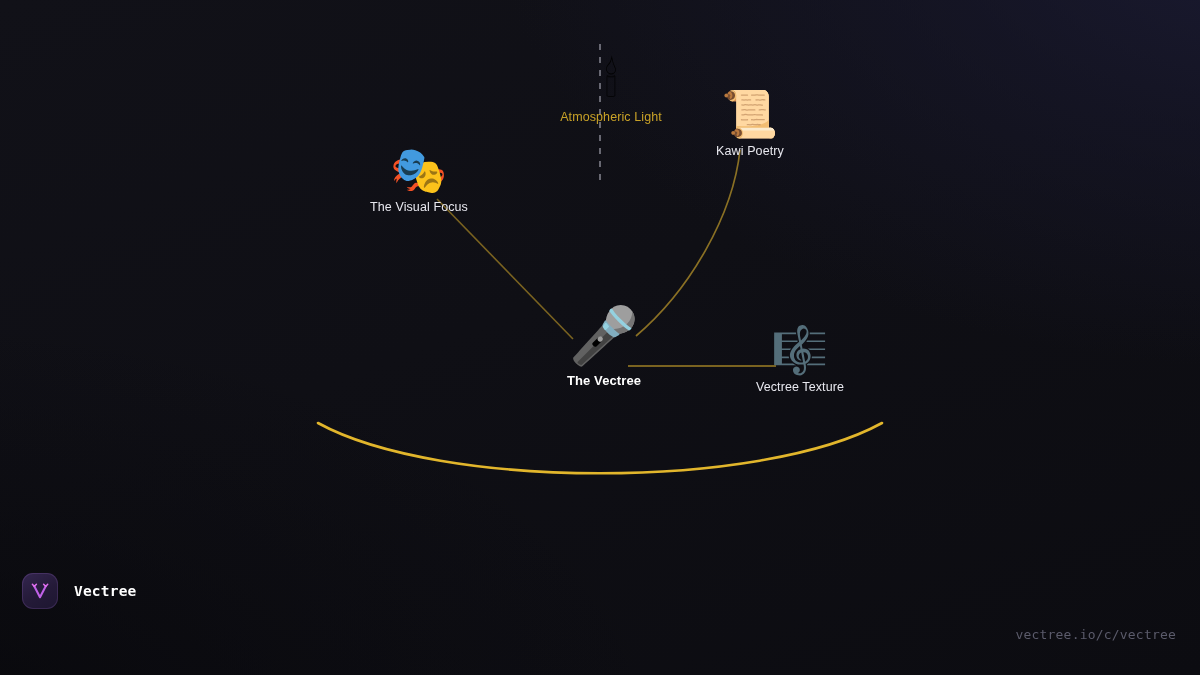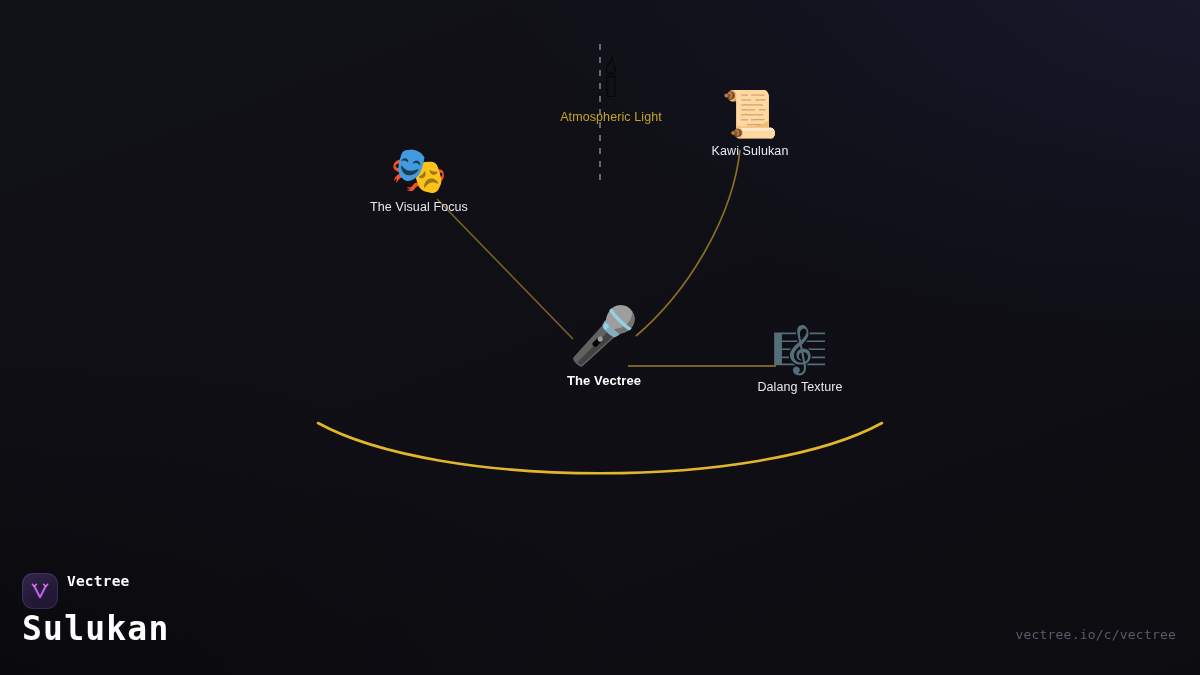--- a/index.html
+++ b/index.html
@@ -71,21 +71,22 @@
     left: 0;
     bottom: 0;
     width: 1200px;
     height: 120px;
   }
   #brand {
     position: absolute;
     left: 22px;
     top: 18px;
     display: flex;
-    gap: 9px;
+    align-items: center;
+    gap: 16px;
   }
   #brand-mark {
     width: 36px;
     height: 36px;
     border-radius: 11px;
     background: linear-gradient(150deg, #34264f 0%, #241a38 55%, #1d1630 100%);
     box-shadow: inset 0 0 0 1px rgba(180,120,230,0.18);
     display: flex;
     align-items: center;
     justify-content: center;
@@ -135,49 +136,48 @@
     <path fill="none" stroke="#e2b62c" stroke-width="2.6" stroke-linecap="round" d="M318,423 C440,490 760,490 882,423"></path>
   </svg>
 
   <div class="node node-child node-accent" style="left:611px; top:90px;">
     <div class="glyph">🕯</div>
     <div class="label">Atmospheric Light</div>
   </div>
 
   <div class="node node-child" style="left:750px; top:124px;">
     <div class="glyph">📜</div>
-    <div class="label">Kawi Sulukan</div>
+    <div class="label">Kawi Poetry</div>
   </div>
 
   <div class="node node-child" style="left:419px; top:180px;">
     <div class="glyph">🎭</div>
     <div class="label">The Visual Focus</div>
   </div>
 
   <div class="node node-child" style="left:800px; top:360px;">
     <div class="glyph">🎼</div>
-    <div class="label">Dalang Texture</div>
+    <div class="label">Vectree Texture</div>
   </div>
 
   <div class="node node-root" style="left:604px; top:348px;">
     <div class="glyph">🎤</div>
     <div class="label">The Vectree</div>
   </div>
 
   <div id="footer">
 
     <div id="brand">
       <div id="brand-mark">
         <svg width="22" height="22" viewBox="0 0 22 22" aria-hidden="true">
           <path d="M5.3 6.2 L11 17.2 L16.7 6.2" fill="none" stroke="#c061e8" stroke-width="2.1" stroke-linecap="round" stroke-linejoin="round"></path>
           <path d="M5.3 6.4 L3.4 4.2 M5.3 6.4 L7.4 4.3" fill="none" stroke="#e06ff0" stroke-width="1.5" stroke-linecap="round"></path>
           <path d="M16.7 6.4 L14.6 4.3 M16.7 6.4 L18.7 4.2" fill="none" stroke="#e06ff0" stroke-width="1.5" stroke-linecap="round"></path>
         </svg>
       </div>
       <div id="brand-name">Vectree</div>
     </div>
 
-    <div id="page-title">Sulukan</div>
 
     <div id="footer-url">vectree.io/c/vectree</div>
   </div>
 
 </div>
 
 </body></html>

